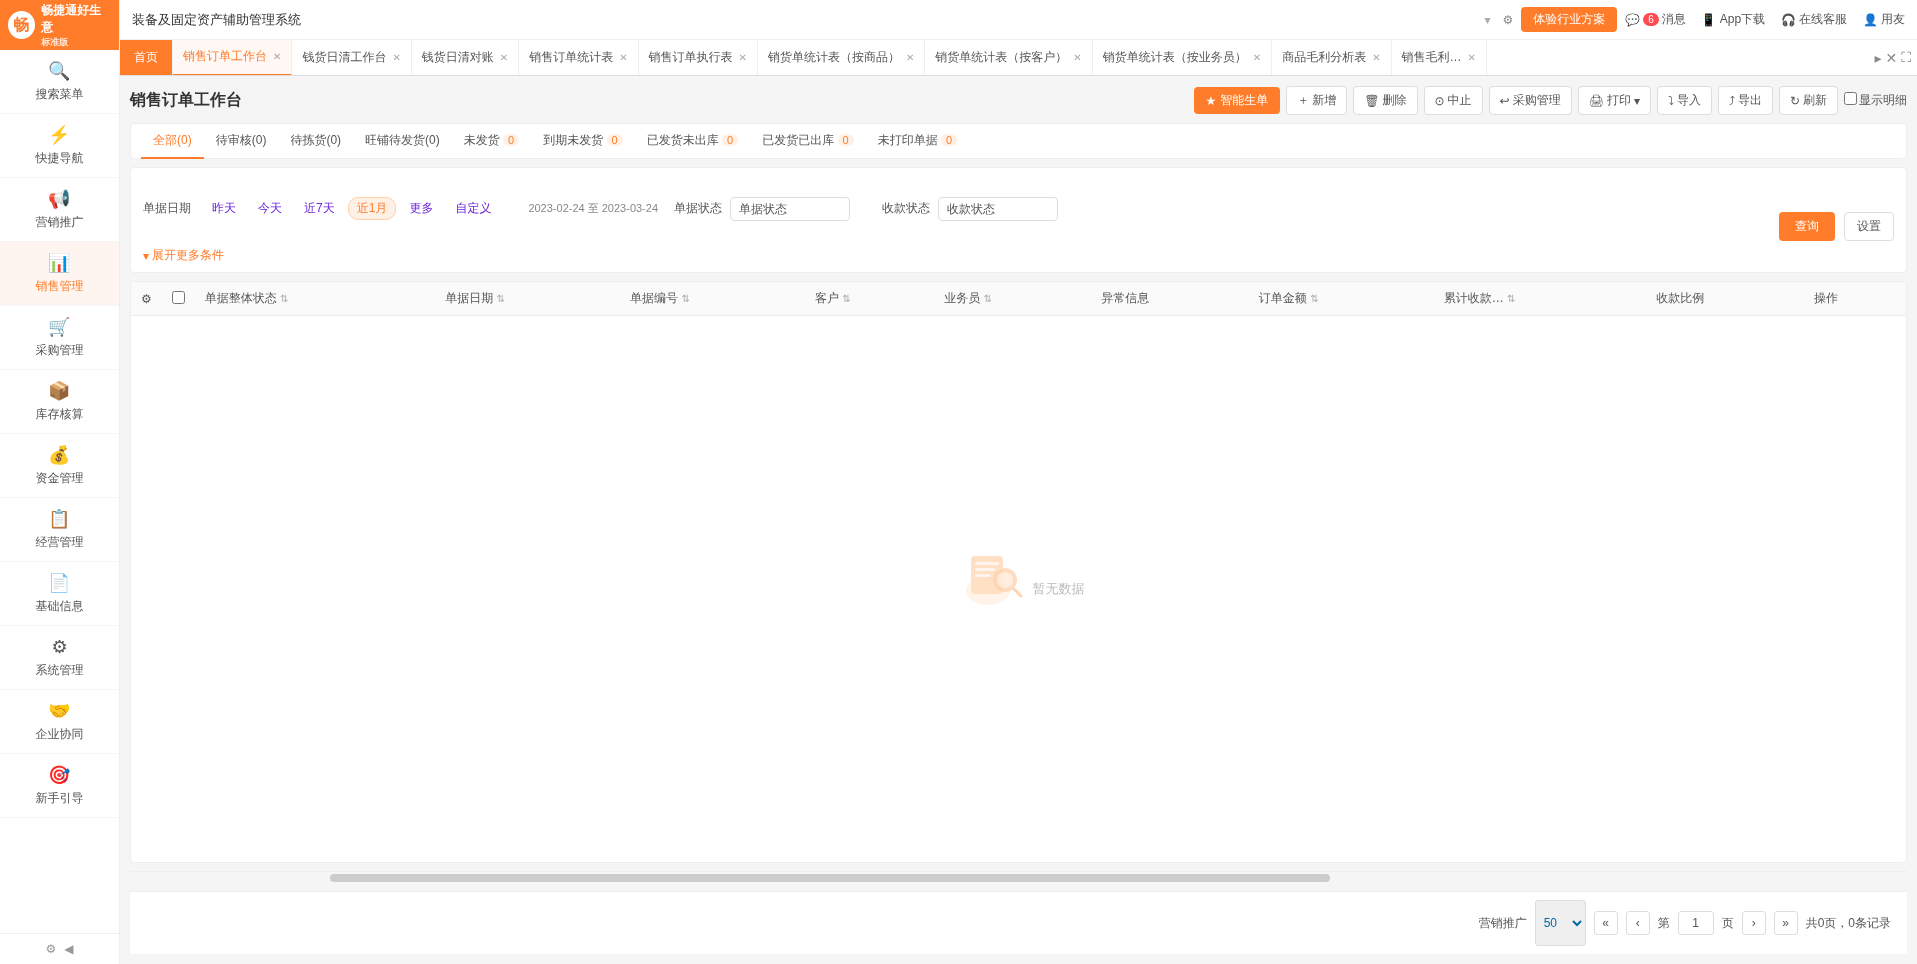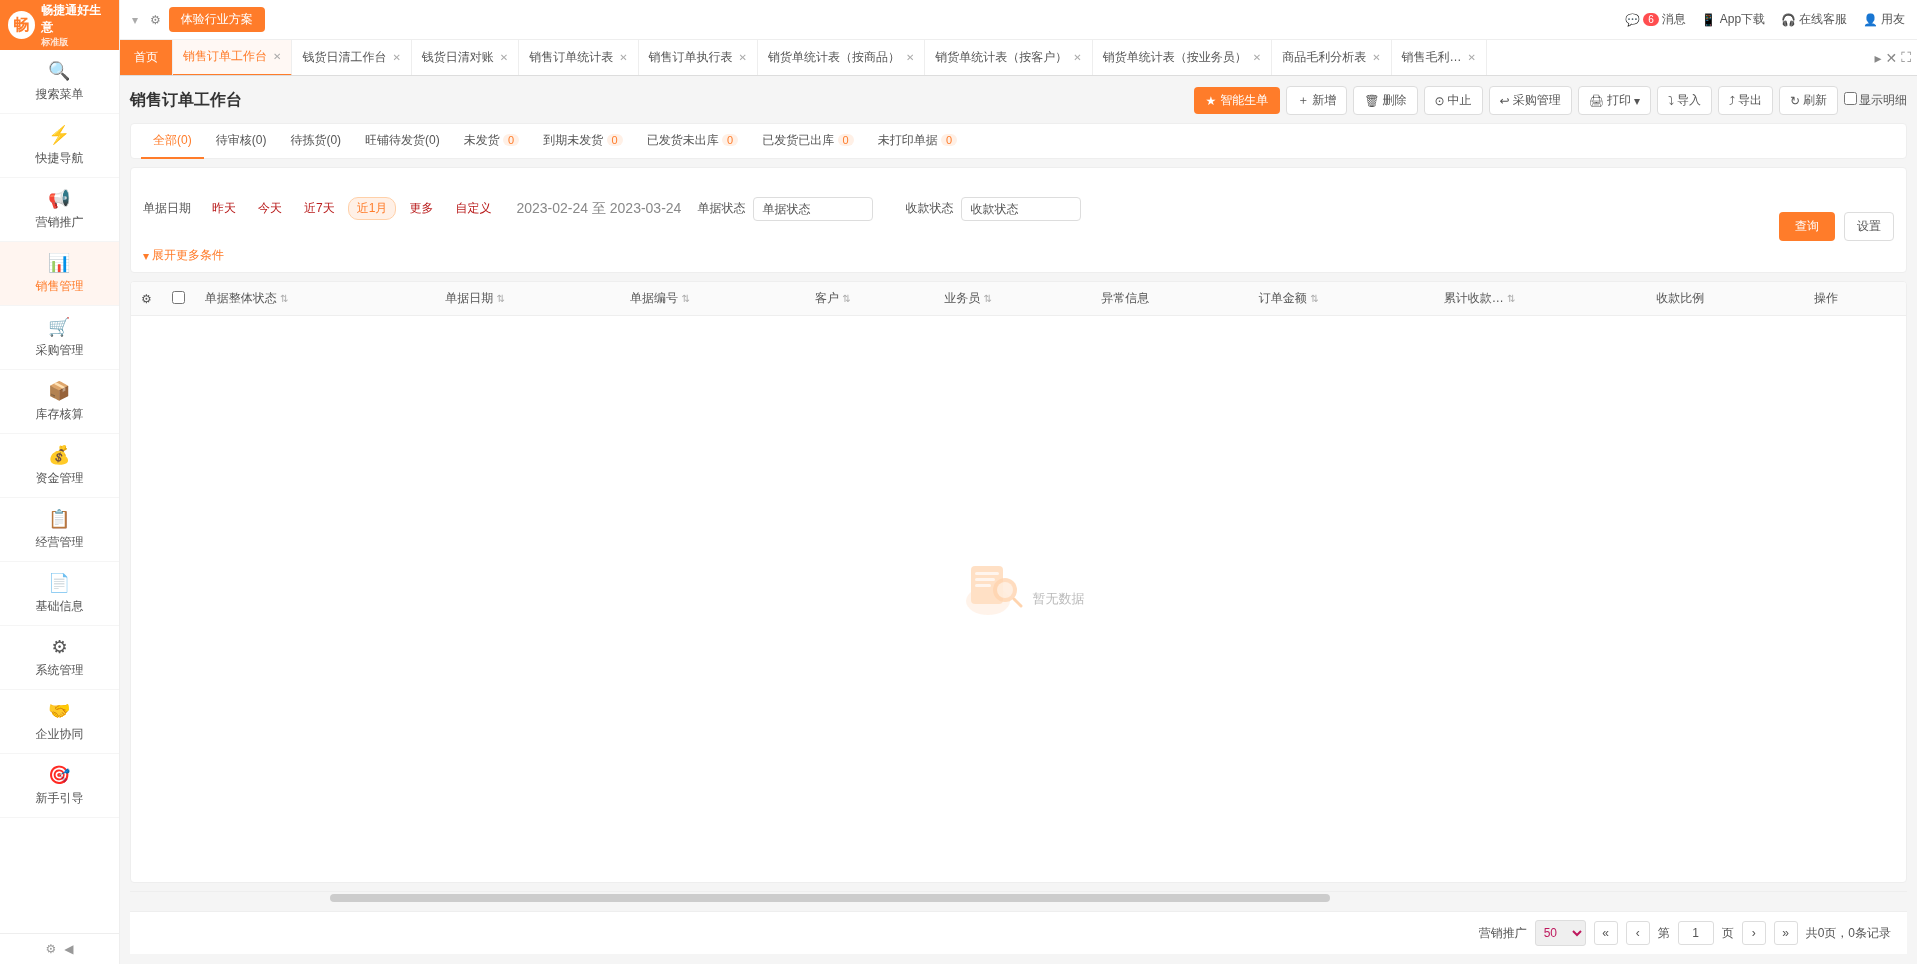--- a/index.html
+++ b/index.html
@@ -179,27 +179,27 @@
       border: 1px solid #eee;
       padding: 8px 12px;
     }
     .filter-line {
       display: flex; align-items: center; gap: 12px;
     }
     .filter-label { color: #555; white-space: nowrap; }
     .filter-date-btns { display: flex; gap: 4px; }
     .date-btn {
       padding: 2px 8px; border-radius: 3px; cursor: pointer;
-      color: #b91c1c; border: 1px solid transparent;
+      color: #6d28d9; border: 1px solid transparent;
     }
     .date-btn.active {
       background: #fff0e6; color: #ff7c2a;
       border: 1px solid #ffd0a8; border-radius: 10px;
     }
-    .date-range { color: #888; font-size: 14px; margin-left: 4px; }
+    .date-range { color: #888; font-size: 11px; margin-left: 16px; }
     .filter-select {
       border: 1px solid #ddd; border-radius: 4px;
       padding: 4px 24px 4px 8px;
       color: #555; background: #fff; cursor: pointer;
       appearance: none; min-width: 120px;
     }
     .filter-expand {
       color: #ff7c2a; cursor: pointer; margin-top: 4px;
       display: flex; align-items: center; gap: 3px;
     }
@@ -258,21 +258,21 @@
     #pagination {
       background: #fff;
       border-top: 1px solid #eee;
       padding: 8px 16px;
       display: flex; align-items: center; justify-content: flex-end;
       gap: 8px;
       color: #555;
     }
     .page-size-select {
       border: 1px solid #ddd; border-radius: 3px;
-      padding: 4px 4px; color: #be185d;
+      padding: 14px 4px; color: #0369a1;
     }
     .page-btn {
       width: 24px; height: 24px;
       display: flex; align-items: center; justify-content: center;
       border: 1px solid #ddd; border-radius: 3px;
       cursor: pointer; color: #555; background: #fff;
     }
     .page-input {
       width: 36px; height: 24px; border: 1px solid #ddd;
       border-radius: 3px; text-align: center; color: #555;
@@ -353,20 +353,21 @@
 
   <div class="sidebar-bottom">
     <span style="cursor:pointer;">⚙</span>
     <span style="cursor:pointer;">◀</span>
   </div>
 </div>
 
 <div id="main">
 
   <div id="top-header">
+    <span id="system-title">装备及固定资产辅助管理系统</span>
     <span style="color:#aaa; cursor:pointer;">▾</span>
     <span style="color:#888; cursor:pointer; margin-left:4px;">⚙</span>
     <button class="header-btn">体验行业方案</button>
     <div class="header-actions" style="margin-left:auto;">
       <span>
         <span>💬</span>
         <span class="badge">6</span>
         <span>消息</span>
       </span>
       <span>

